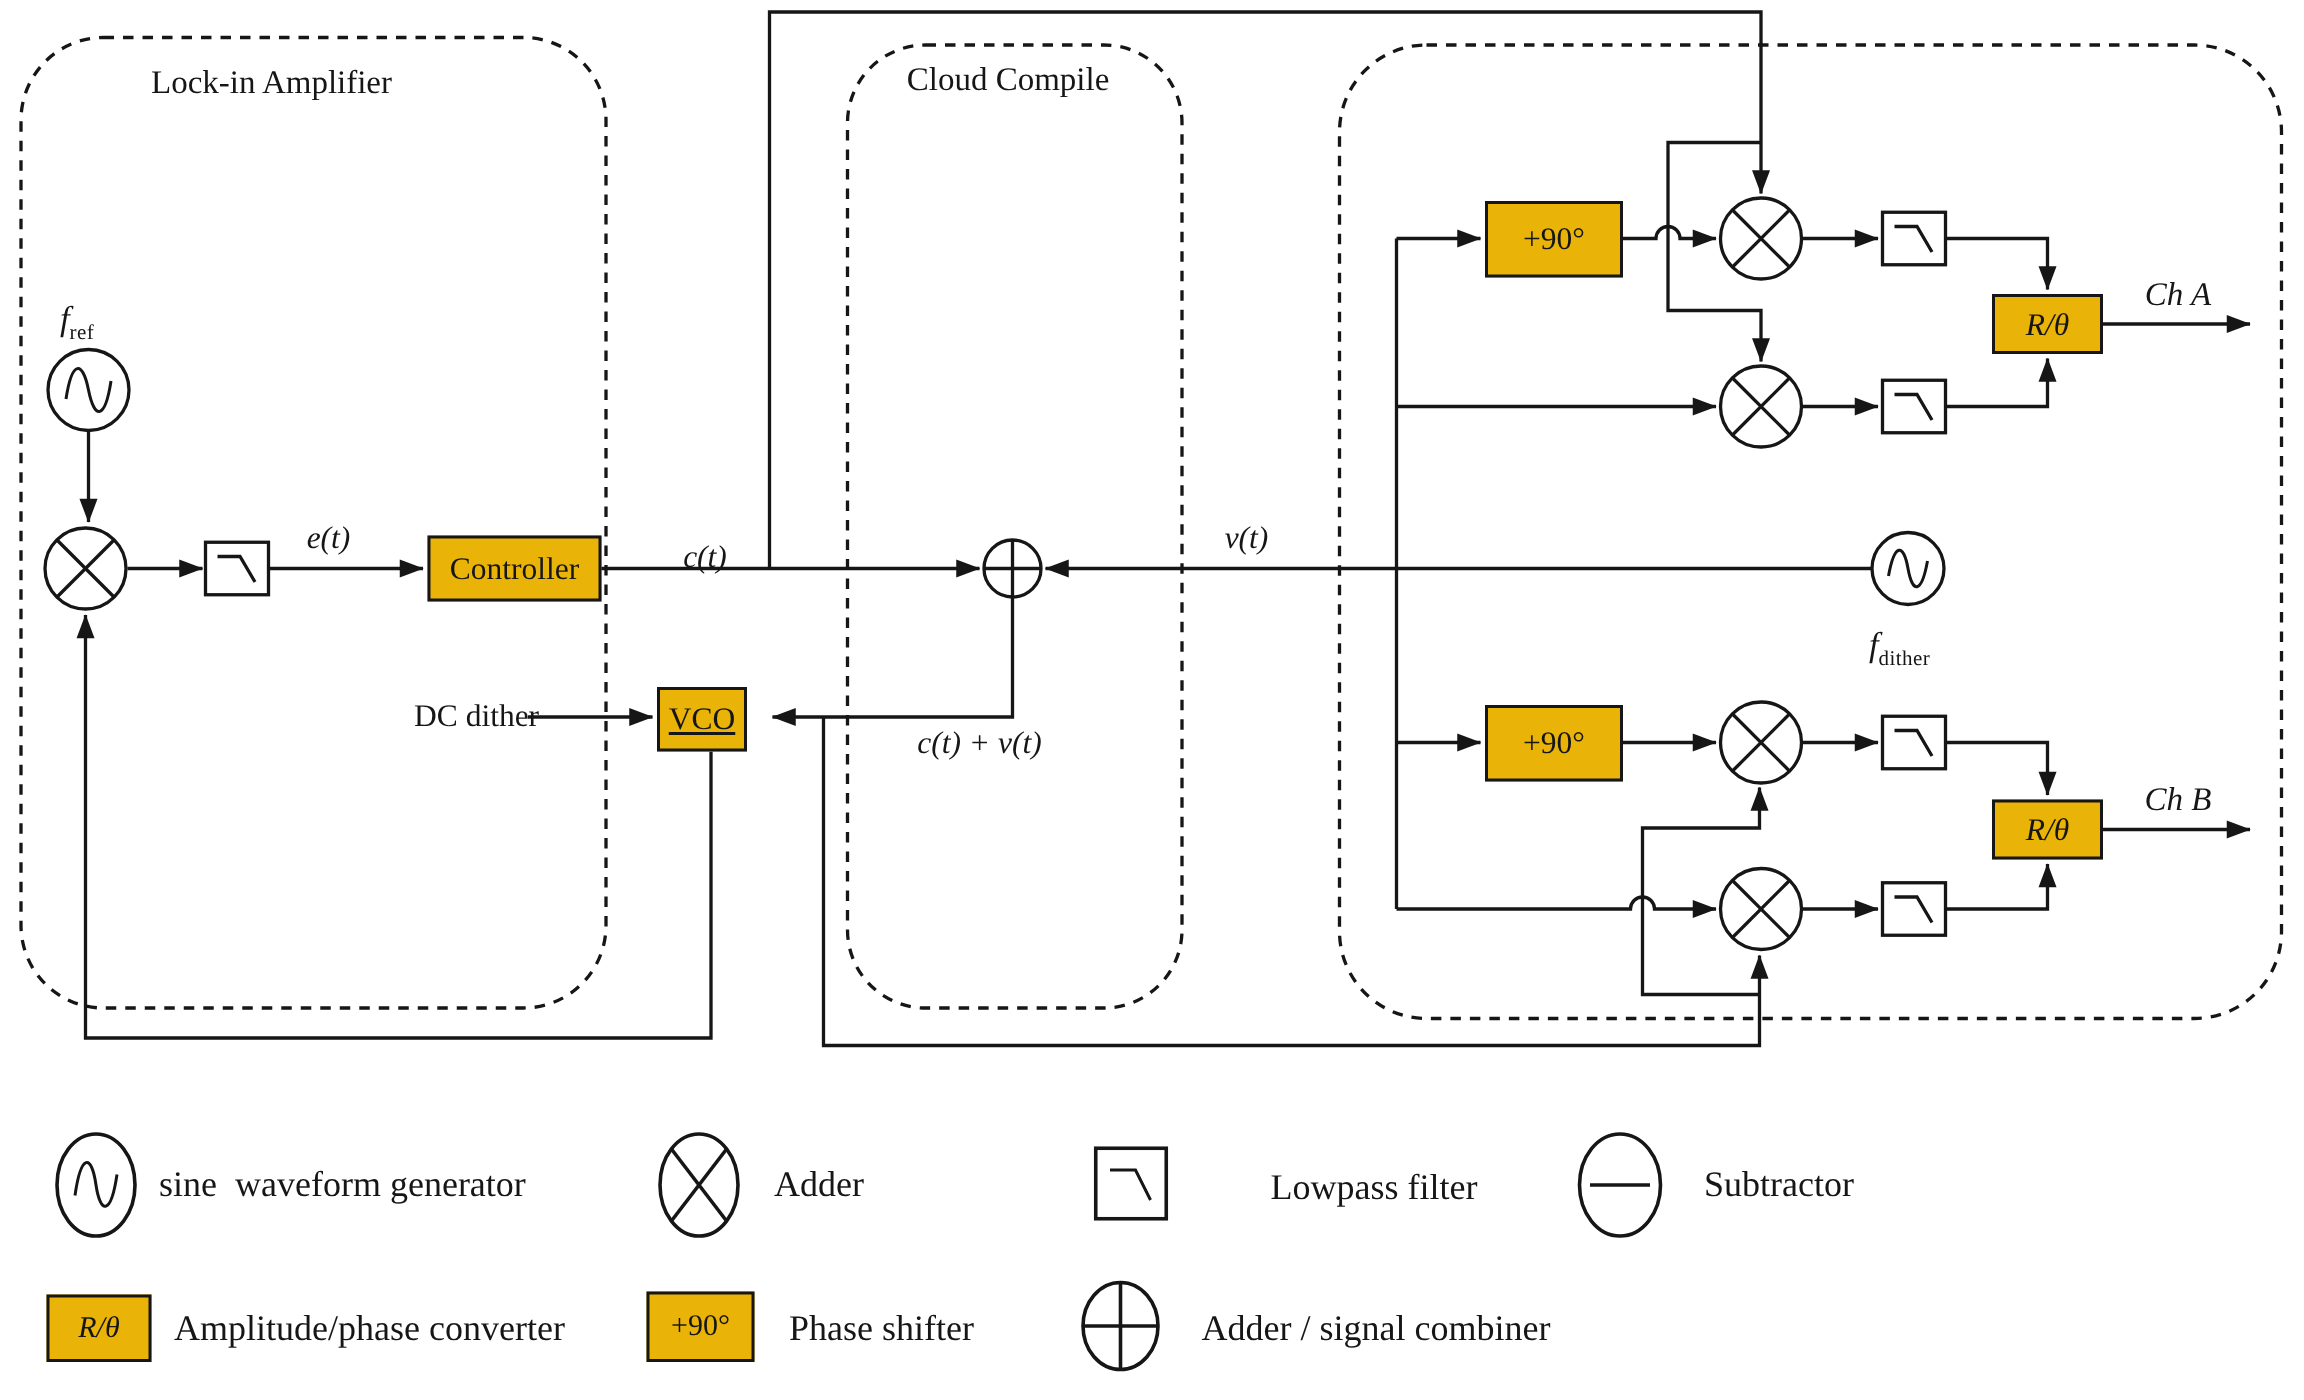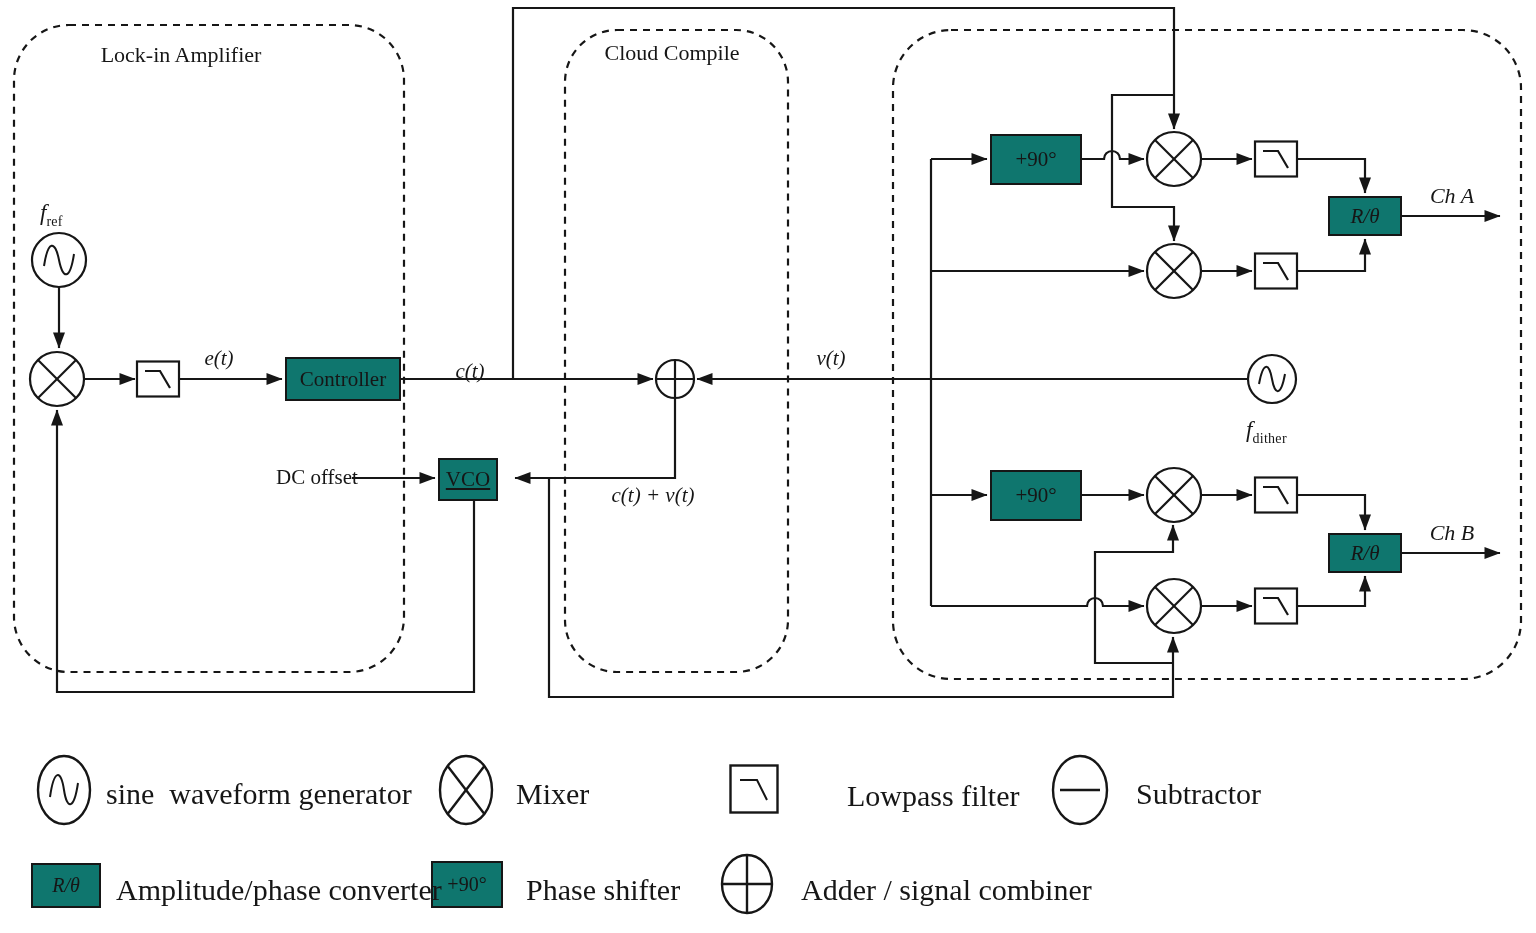--- a/index.html
+++ b/index.html
@@ -4,27 +4,27 @@
 <style>
   html,body{margin:0;padding:0;background:#fff;}
   #stage{position:relative;width:1536px;height:933px;background:#ffffff;overflow:hidden;
          font-family:"Liberation Serif","DejaVu Serif",serif;color:#161616;}
   #wires{position:absolute;left:0;top:0;}
   .lbl{position:absolute;white-space:pre;line-height:1.1;}
   .ctr{transform:translateX(-50%);}
   .math{font-style:italic;font-size:21px;}
   .title{font-size:22px;text-align:center;}
   .big{font-size:22px;font-style:italic;}
-  .blockbox{position:absolute;box-sizing:border-box;border:2.2px solid #161616;background:#0f766e;
+  .blockbox{position:absolute;box-sizing:border-box;border:2.2px solid #161616;background:#eab308;
             display:flex;align-items:center;justify-content:center;font-size:21px;}
   .blockbox.thick{border-width:2.6px;}
   .it{font-style:italic;}
   .fbase{font-style:italic;font-size:23px;}
   .fsub{font-size:14px;vertical-align:-6px;letter-spacing:.3px;}
-  .leg{font-size:30px;}
+  .leg{font-size:24px;}
 </style>
 </head>
 <body>
 
 <div id="stage">
 
   <svg id="wires" width="1536" height="933" viewBox="0 0 1536 933">
     <defs>
       <marker id="arr" viewBox="0 0 17 13" refX="16" refY="6.5" markerWidth="17" markerHeight="13" orient="auto" markerUnits="userSpaceOnUse">
         <path d="M0.5,0.5 L16.5,6.5 L0.5,12.5 Z" fill="#161616"></path>
@@ -139,28 +139,28 @@
 
   <div class="lbl ctr title" style="left:181px;top:43px;">Lock-in Amplifier</div>
   <div class="lbl ctr title" style="left:672px;top:41px;">Cloud Compile</div>
 
   <div class="lbl" style="left:40px;top:200px;"><span class="fbase">f</span><span class="fsub">ref</span></div>
   <div class="lbl ctr math" style="left:219px;top:347px;">e(t)</div>
   <div class="lbl ctr math" style="left:470px;top:360px;">c(t)</div>
   <div class="lbl ctr math" style="left:831px;top:347px;">v(t)</div>
   <div class="lbl ctr math" style="left:653px;top:484px;">c(t) + v(t)</div>
   <div class="lbl" style="left:1246px;top:417px;"><span class="fbase">f</span><span class="fsub">dither</span></div>
-  <div class="lbl" style="left:276px;top:466px;font-size:21px;">DC offset</div>
+  <div class="lbl" style="left:276px;top:466px;font-size:21px;">DC dither</div>
   <div class="lbl ctr big" style="left:1452px;top:184px;">Ch A</div>
   <div class="lbl ctr big" style="left:1452px;top:521px;">Ch B</div>
 
   <div class="blockbox thick it" style="left:31px;top:863px;width:70px;height:45px;font-size:20px;">R/θ</div>
   <div class="blockbox thick" style="left:431px;top:861px;width:72px;height:47px;font-size:20px;">+90°</div>
 
   <div class="lbl leg" style="left:106px;top:777px;">sine  waveform generator</div>
-  <div class="lbl leg" style="left:516px;top:777px;">Mixer</div>
+  <div class="lbl leg" style="left:516px;top:777px;">Adder</div>
   <div class="lbl leg" style="left:847px;top:779px;text-align:right;">Lowpass filter</div>
   <div class="lbl leg" style="left:1136px;top:777px;">Subtractor</div>
   <div class="lbl leg" style="left:116px;top:873px;">Amplitude/phase converter</div>
   <div class="lbl leg" style="left:526px;top:873px;">Phase shifter</div>
   <div class="lbl leg" style="left:801px;top:873px;">Adder / signal combiner</div>
 
 </div>
 
 </body></html>

